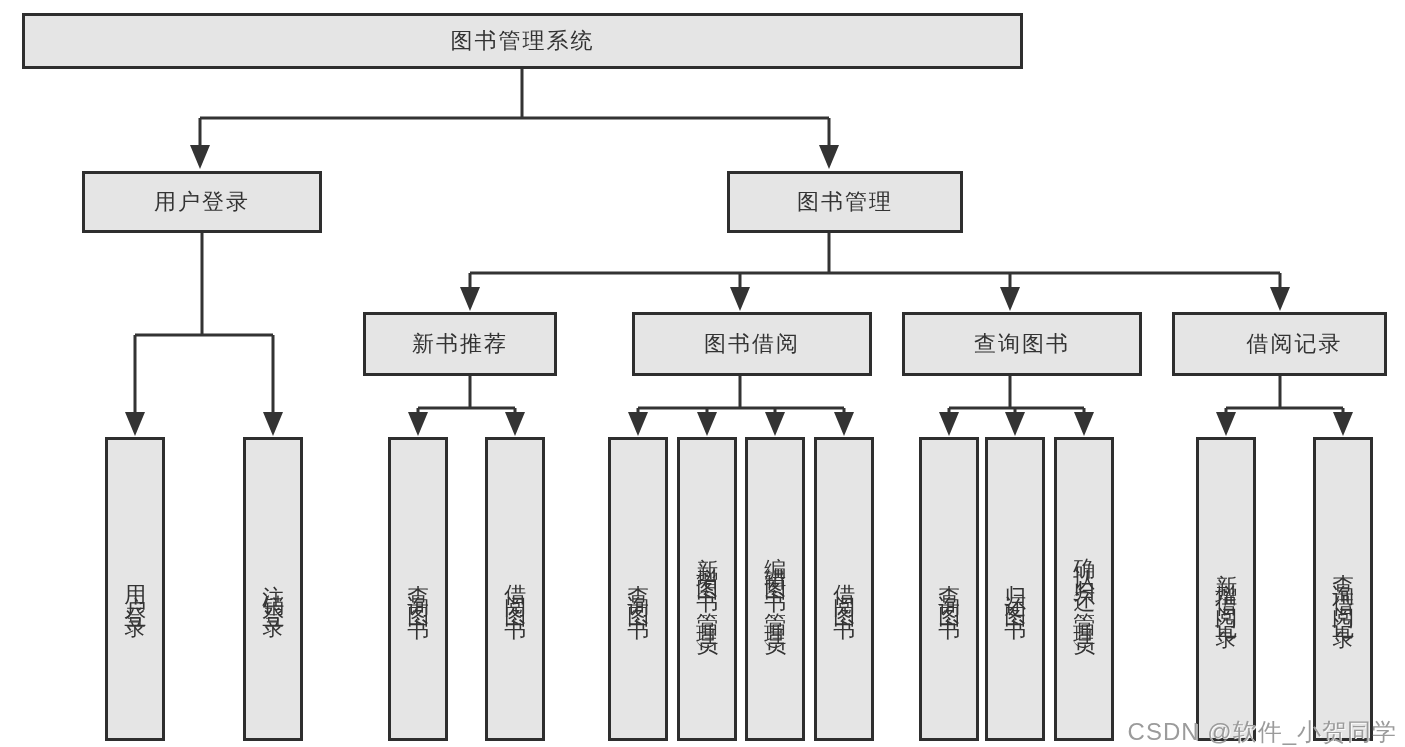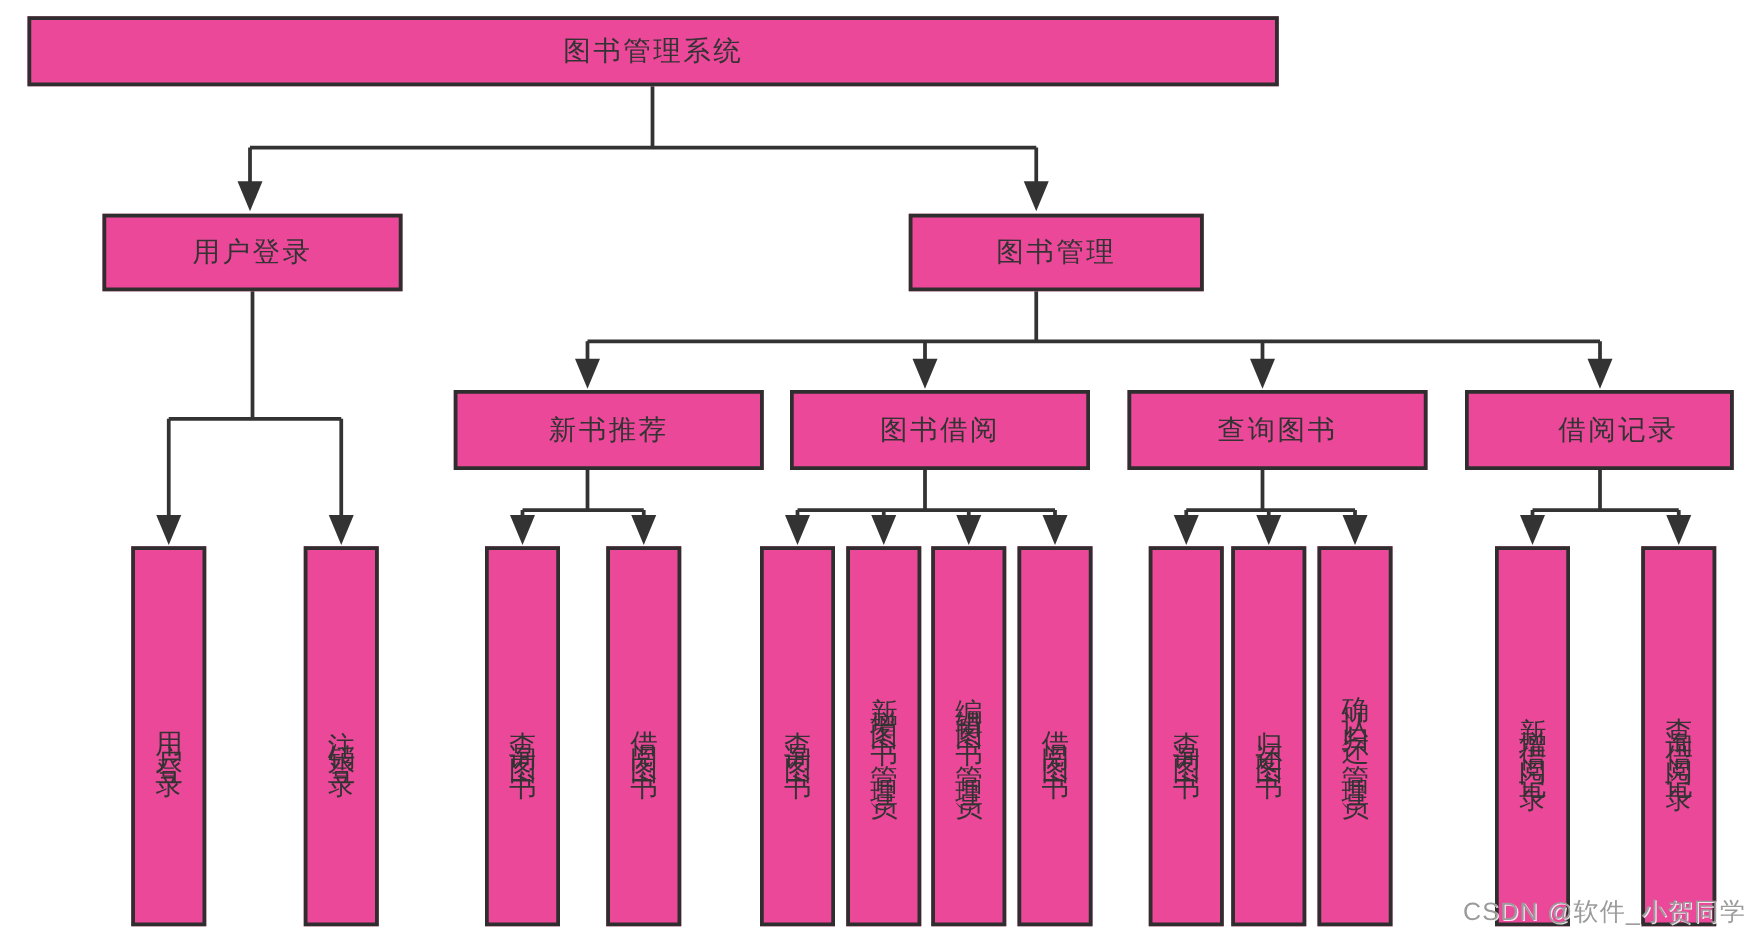--- a/index.html
+++ b/index.html
@@ -4,45 +4,45 @@
 <style>
   html,body{margin:0;padding:0;background:#ffffff;}
   .canvas{
     position:relative;width:1405px;height:747px;overflow:hidden;background:#ffffff;
     font-family:"Liberation Sans","DejaVu Sans",sans-serif;color:#333333;
   }
   .connectors{position:absolute;left:0;top:0;width:1405px;height:747px;}
   .connectors path{stroke:#333333;stroke-width:3;fill:none;}
   .connectors polygon{fill:#333333;stroke:none;}
   .box{
-    position:absolute;box-sizing:border-box;background:#ec4899;
+    position:absolute;box-sizing:border-box;background:#e5e5e5;
     border:3px solid #2e2e2e;display:flex;align-items:center;justify-content:center;
     font-size:22px;letter-spacing:2px;line-height:1.2;white-space:nowrap;
   }
   .root{left:22px;top:13px;width:1001px;height:56px;}
   .lvl2{top:171px;height:62px;}
   .n-login{left:82px;width:240px;}
   .n-mgmt{left:711px;width:236px;margin-left:16px;}
   .lvl3{top:312px;height:64px;width:240px;}
-  .n-recommend{left:363px;width:248px;}
+  .n-recommend{left:363px;width:194px;}
   .n-borrow{left:632px;}
   .n-current{left:902px;}
   .n-records{left:1172px;width:215px;padding-left:30px;}
   .leaf{
     top:437px;height:304px;width:60px;
     writing-mode:vertical-rl;text-orientation:mixed;
     letter-spacing:11px;font-size:22px;
   }
   .lf1{left:105px;}  .lf2{left:243px;}
   .lf3{left:388px;}  .lf4{left:485px;}
   .lf5{left:608px;}  .lf6{left:677px;}  .lf7{left:745px;}  .lf8{left:814px;}
   .lf9{left:919px;}  .lf10{left:985px;} .lf11{left:1054px;}
   .lf12{left:1196px;} .lf13{left:1313px;}
   .watermark{
-    position:absolute;right:8px;top:716px;font-size:20px;color:#9b9b9b;
+    position:absolute;right:8px;top:716px;font-size:24px;color:#9b9b9b;
     letter-spacing:1px;white-space:nowrap;
     text-shadow:1px 1px 0 rgba(255,255,255,0.85);
   }
 </style>
 </head>
 <body>
 
 <div class="canvas">
 
   <svg class="connectors" width="1405" height="747" viewBox="0 0 1405 747" xmlns="http://www.w3.org/2000/svg">

